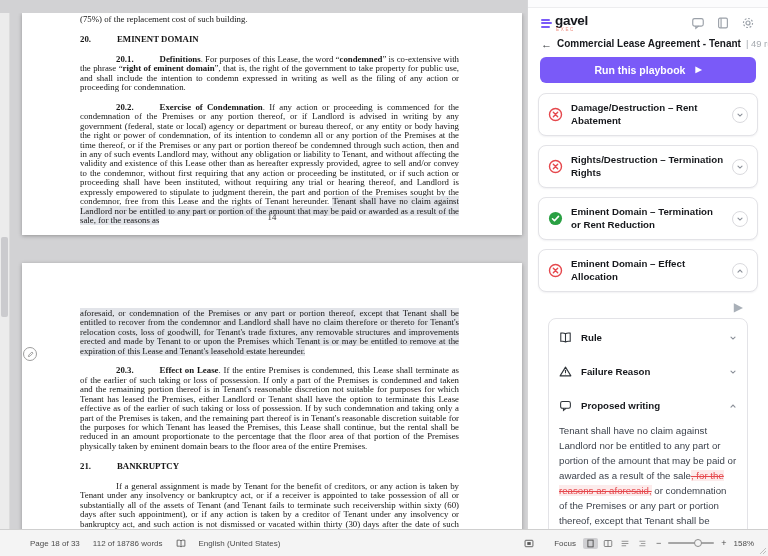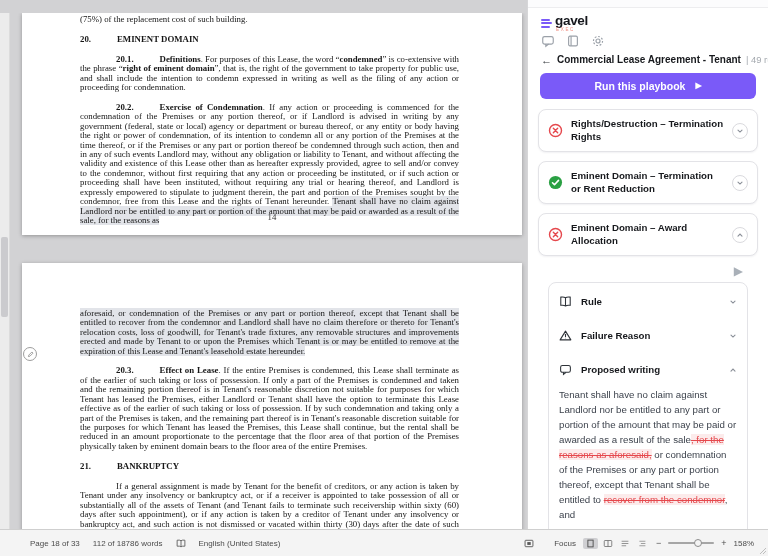--- a/index.html
+++ b/index.html
@@ -24,21 +24,21 @@
   .hl{background:#e2e4e9;}
   .b{font-weight:bold;}
   .page-footer{position:absolute;bottom:13px;left:0;width:100%;text-align:center;font-size:8.8px;color:#333;}
   .margin-icon{position:absolute;left:1px;top:84px;width:12px;height:12px;border:1px solid #9d9d9d;
                border-radius:50%;background:#fff;display:flex;align-items:center;justify-content:center;}
 
   
   .panel{position:absolute;right:0;top:0;width:240px;height:542px;background:#fff;
          border-left:1px solid #d6d6d8;overflow:hidden;}
   .panel-strip{height:7px;border-bottom:1px solid #ededef;background:#fcfcfd;}
-  .panel-header{display:flex;justify-content:space-between;align-items:flex-start;padding:6px 13px 2px;flex-direction:column;}
+  .panel-header{display:flex;justify-content:space-between;align-items:flex-start;padding:6px 13px 2px;}
   .logo{display:flex;align-items:flex-start;gap:3px;}
   .logo-bars{display:flex;flex-direction:column;gap:1.5px;margin-top:4.5px;}
   .logo-bars span{display:block;height:2.2px;background:#7a5af8;border-radius:1px;}
   .logo-bars span:nth-child(1){width:9px;}
   .logo-bars span:nth-child(2){width:11px;}
   .logo-bars span:nth-child(3){width:9px;}
   .logo-text{font-weight:bold;font-size:13.5px;color:#15171c;letter-spacing:-.3px;line-height:13px;}
   .logo-sub{font-size:4.5px;letter-spacing:1.7px;color:#ef8d80;margin-left:1px;line-height:5px;}
   .header-icons{display:flex;gap:11px;margin-top:2px;}
   .hicon{background:none;border:none;padding:0;cursor:pointer;line-height:0;}
@@ -164,20 +164,32 @@
       <span>Run this playbook</span>
       <span class="run-play">▶</span>
     </button>
 
     <div class="cards" id="cards">
         <div class="card">
           <span class="sicon"><svg width="15" height="15" viewBox="0 0 16 16">
               <circle cx="8" cy="8" r="6.4" fill="none" stroke="#e5484d" stroke-width="1.5"></circle>
               <path d="M5.7 5.7l4.6 4.6M10.3 5.7l-4.6 4.6" stroke="#e5484d" stroke-width="1.5" stroke-linecap="round"></path>
             </svg></span>
+          <span class="card-title">Damage/Destruction – Rent Abatement</span>
+          <button class="chev-btn">
+            <svg width="8" height="8" viewBox="0 0 10 10" fill="none" stroke="#8a8f98" stroke-width="1.4" stroke-linecap="round">
+              <path d="M2.5 3.8L5 6.3l2.5-2.5"></path>
+            </svg>
+          </button>
+        </div>
+        <div class="card">
+          <span class="sicon"><svg width="15" height="15" viewBox="0 0 16 16">
+              <circle cx="8" cy="8" r="6.4" fill="none" stroke="#e5484d" stroke-width="1.5"></circle>
+              <path d="M5.7 5.7l4.6 4.6M10.3 5.7l-4.6 4.6" stroke="#e5484d" stroke-width="1.5" stroke-linecap="round"></path>
+            </svg></span>
           <span class="card-title">Rights/Destruction – Termination Rights</span>
           <button class="chev-btn">
             <svg width="8" height="8" viewBox="0 0 10 10" fill="none" stroke="#8a8f98" stroke-width="1.4" stroke-linecap="round">
               <path d="M2.5 3.8L5 6.3l2.5-2.5"></path>
             </svg>
           </button>
         </div>
         <div class="card">
           <span class="sicon"><svg width="15" height="15" viewBox="0 0 16 16">
               <circle cx="8" cy="8" r="7" fill="#2aa043"></circle>
@@ -188,21 +200,21 @@
             <svg width="8" height="8" viewBox="0 0 10 10" fill="none" stroke="#8a8f98" stroke-width="1.4" stroke-linecap="round">
               <path d="M2.5 3.8L5 6.3l2.5-2.5"></path>
             </svg>
           </button>
         </div>
         <div class="card">
           <span class="sicon"><svg width="15" height="15" viewBox="0 0 16 16">
               <circle cx="8" cy="8" r="6.4" fill="none" stroke="#e5484d" stroke-width="1.5"></circle>
               <path d="M5.7 5.7l4.6 4.6M10.3 5.7l-4.6 4.6" stroke="#e5484d" stroke-width="1.5" stroke-linecap="round"></path>
             </svg></span>
-          <span class="card-title">Eminent Domain – Award Allocation</span>
+          <span class="card-title">Eminent Domain – Effect Allocation</span>
           <button class="chev-btn">
             <svg width="8" height="8" viewBox="0 0 10 10" fill="none" stroke="#8a8f98" stroke-width="1.4" stroke-linecap="round">
               <path d="M2.5 6.3L5 3.8l2.5 2.5"></path>
             </svg>
           </button>
         </div>
         <div class="play-row">
           <button class="play-btn">▶</button>
         </div>
         <div class="sections">

